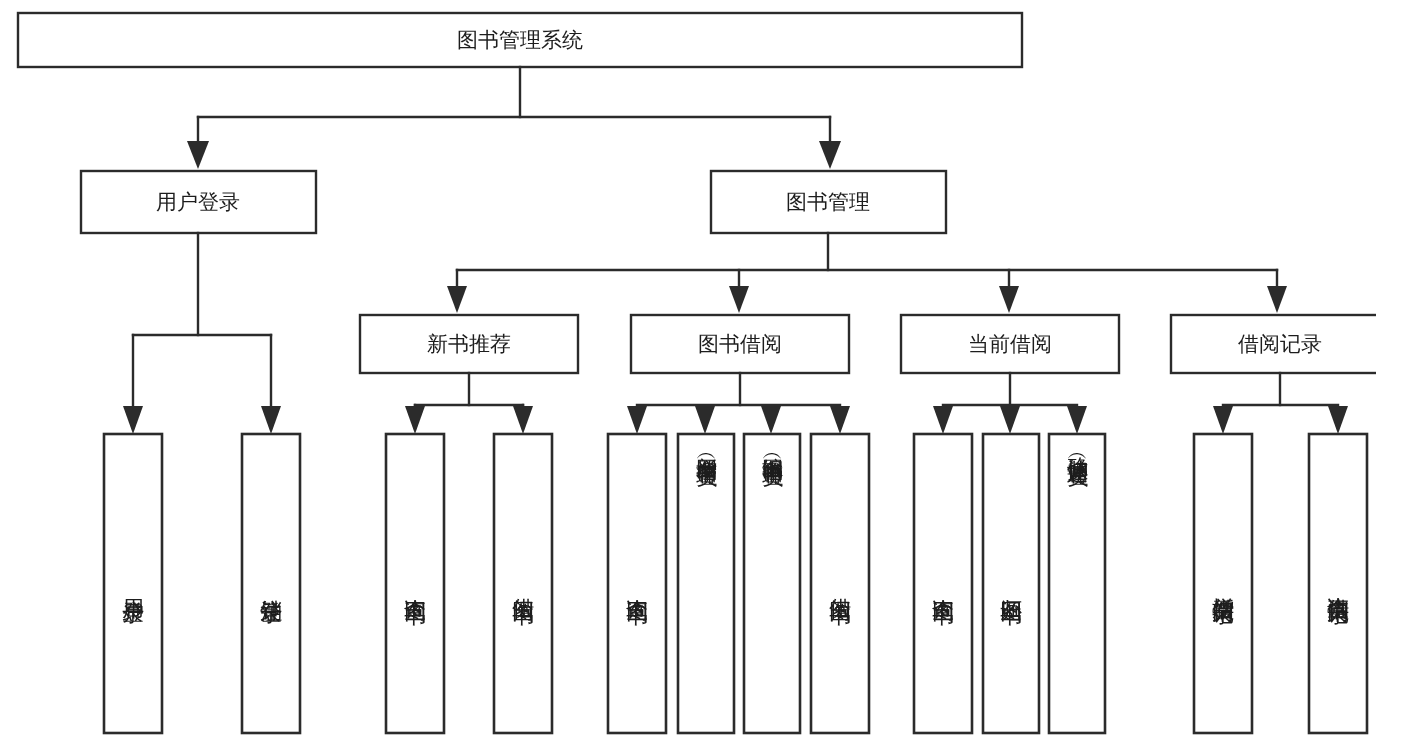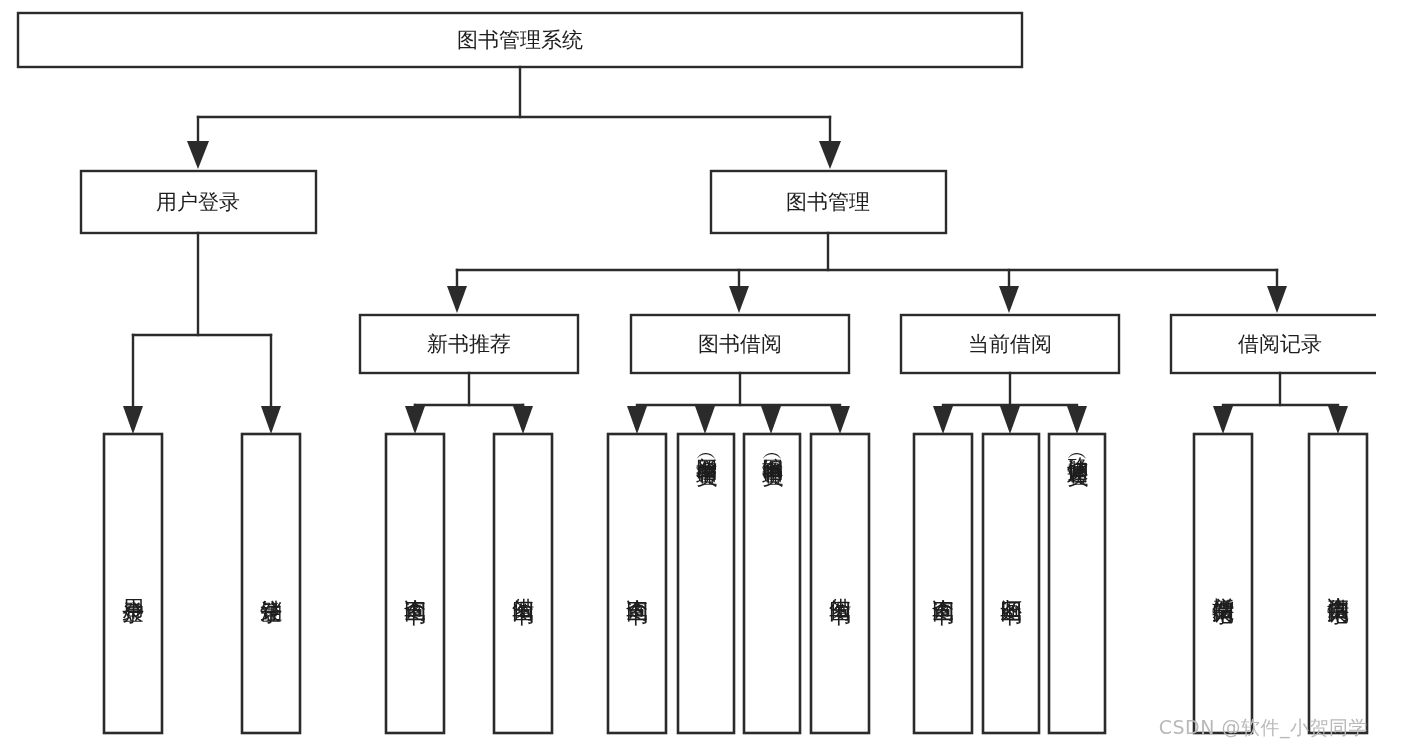--- a/index.html
+++ b/index.html
@@ -247,15 +247,14 @@
     <span class="leaf-label" style="margin-top:6px; font-size:21px;">确认归还（管理员）</span>
   </div>
 
   <div class="leaf-label-wrap" style="left:1194px; top:434px; width:58px; height:299px;">
     <span class="leaf-label">新增借阅记录</span>
   </div>
   <div class="leaf-label-wrap" style="left:1309px; top:434px; width:58px; height:299px;">
     <span class="leaf-label">查询借阅记录</span>
   </div>
 
-  <div class="watermark">CSDN @软件_小贺同学</div>
 
 </div>
 
 </body></html>

